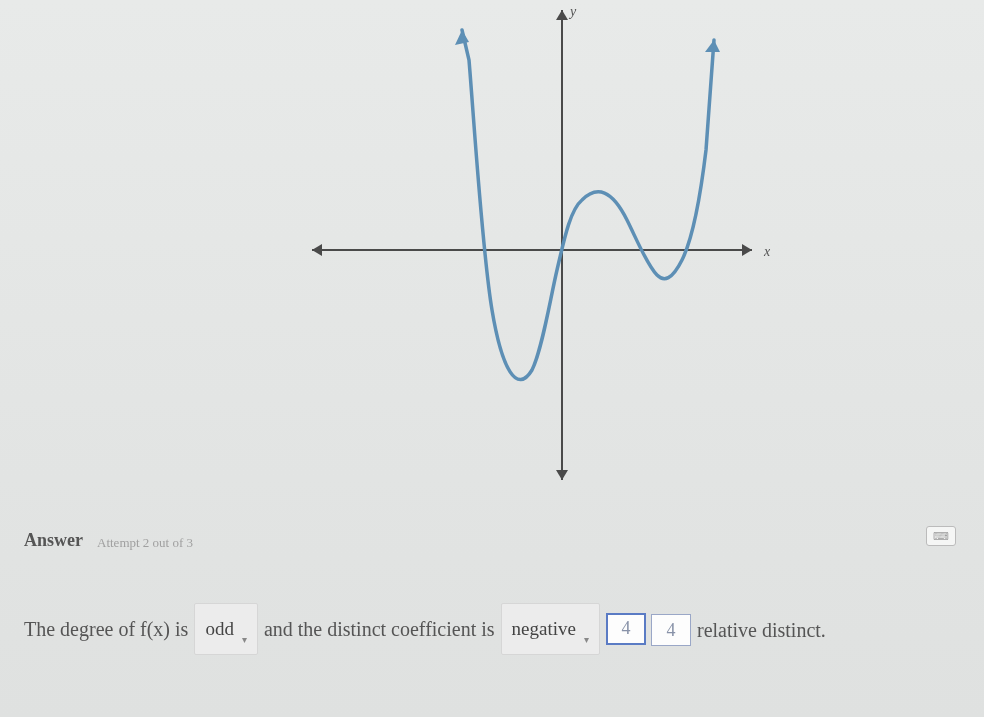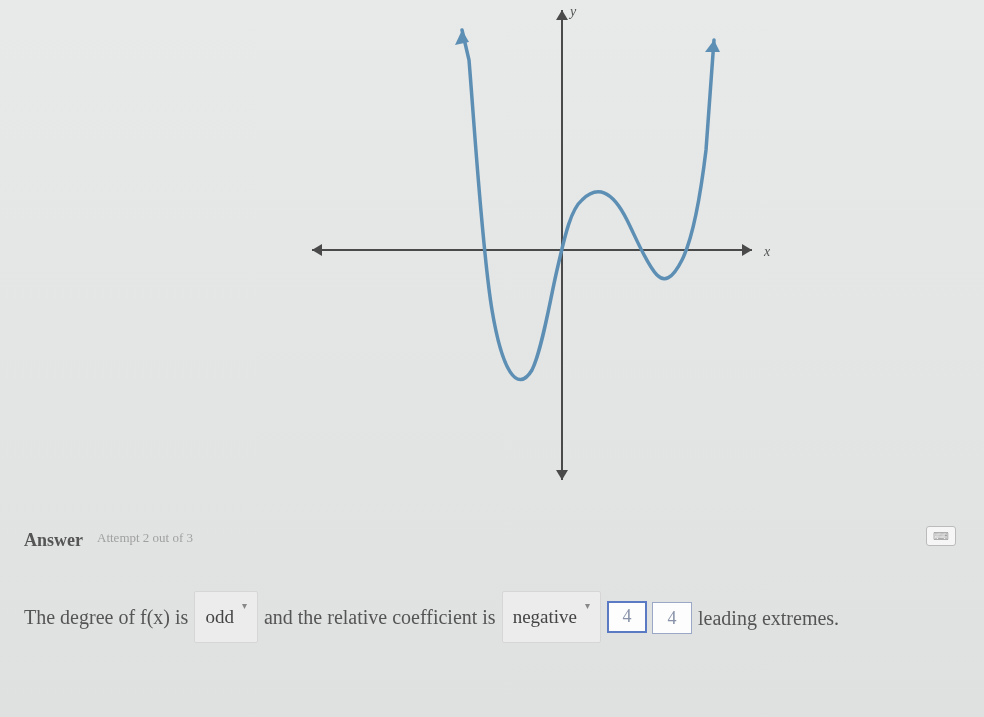--- a/index.html
+++ b/index.html
@@ -26,23 +26,23 @@
     }
     .answer-section {
       position: absolute;
       top: 530px;
       left: 0;
       width: 984px;
       padding: 0 24px;
     }
     .answer-header {
       display: flex;
-      align-items: flex-start;
+      align-items: flex-end;
       gap: 14px;
-      margin-bottom: 40px;
+      margin-bottom: 52px;
     }
     .answer-label {
       font-weight: bold;
       color: #555;
       font-size: 18px;
     }
     .attempt-text {
       color: #a0a0a0;
       font-size: 13px;
     }
@@ -75,21 +75,21 @@
       align-items: center;
       flex-wrap: wrap;
       gap: 6px;
     }
     .text-part {
       color: #555;
       text-align: center;
     }
     .dropdown {
       display: inline-flex;
-      align-items: flex-start;
+      align-items: flex-end;
       gap: 8px;
       background: #ececec;
       border: 1px solid #d6d6d6;
       padding: 2px 10px;
       color: #444;
       font-size: 19px;
       cursor: pointer;
       border-radius: 2px;
     }
     .dropdown .chevron {
@@ -152,27 +152,27 @@
     <span class="attempt-text">Attempt 2 out of 3</span>
   </div>
 
   <div class="answer-line">
     <div class="row">
       <span class="text-part">The degree of f(x) is</span>
       <span class="dropdown">
         <span>odd</span>
         <span class="chevron">▾</span>
       </span>
-      <span class="text-part">and the relative coefficient is</span>
+      <span class="text-part">and the distinct coefficient is</span>
       <span class="dropdown">
         <span>negative</span>
         <span class="chevron">▾</span>
       </span>
       <span class="input-box highlight">4</span>
     </div>
     <div class="row">
       <span class="input-box">4</span>
-      <span class="text-part">leading extremes.</span>
+      <span class="text-part">relative distinct.</span>
     </div>
   </div>
 </div>
 
 <div class="vr-icon"></div>
 
 </body></html>

